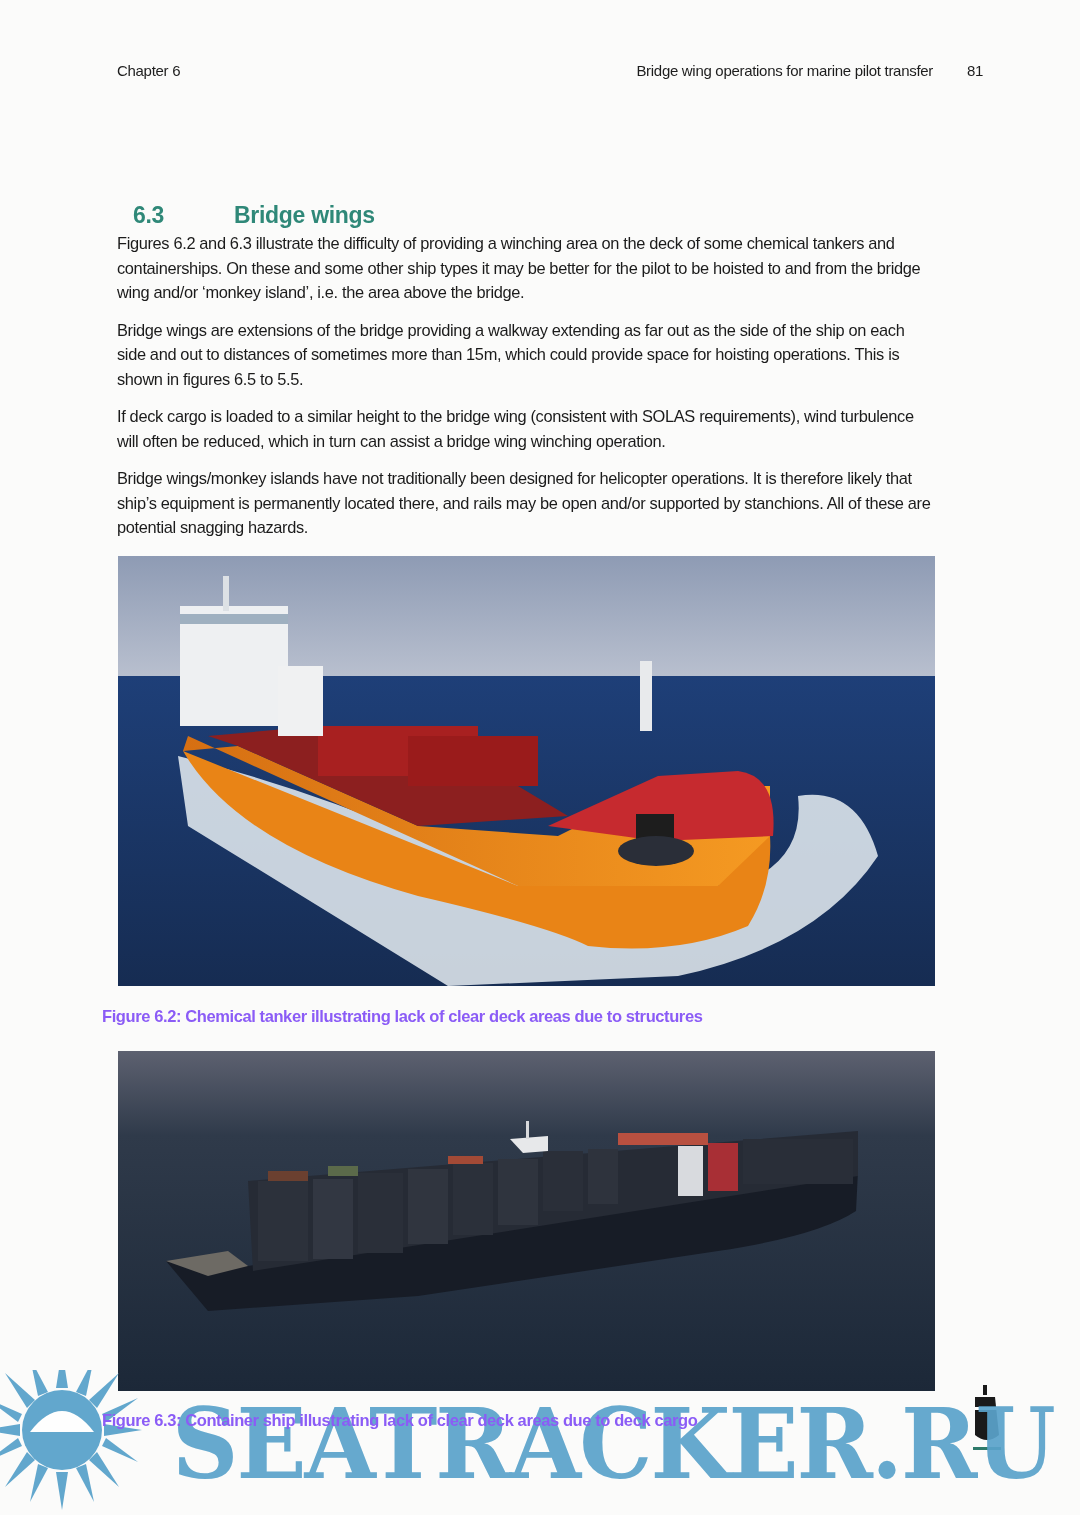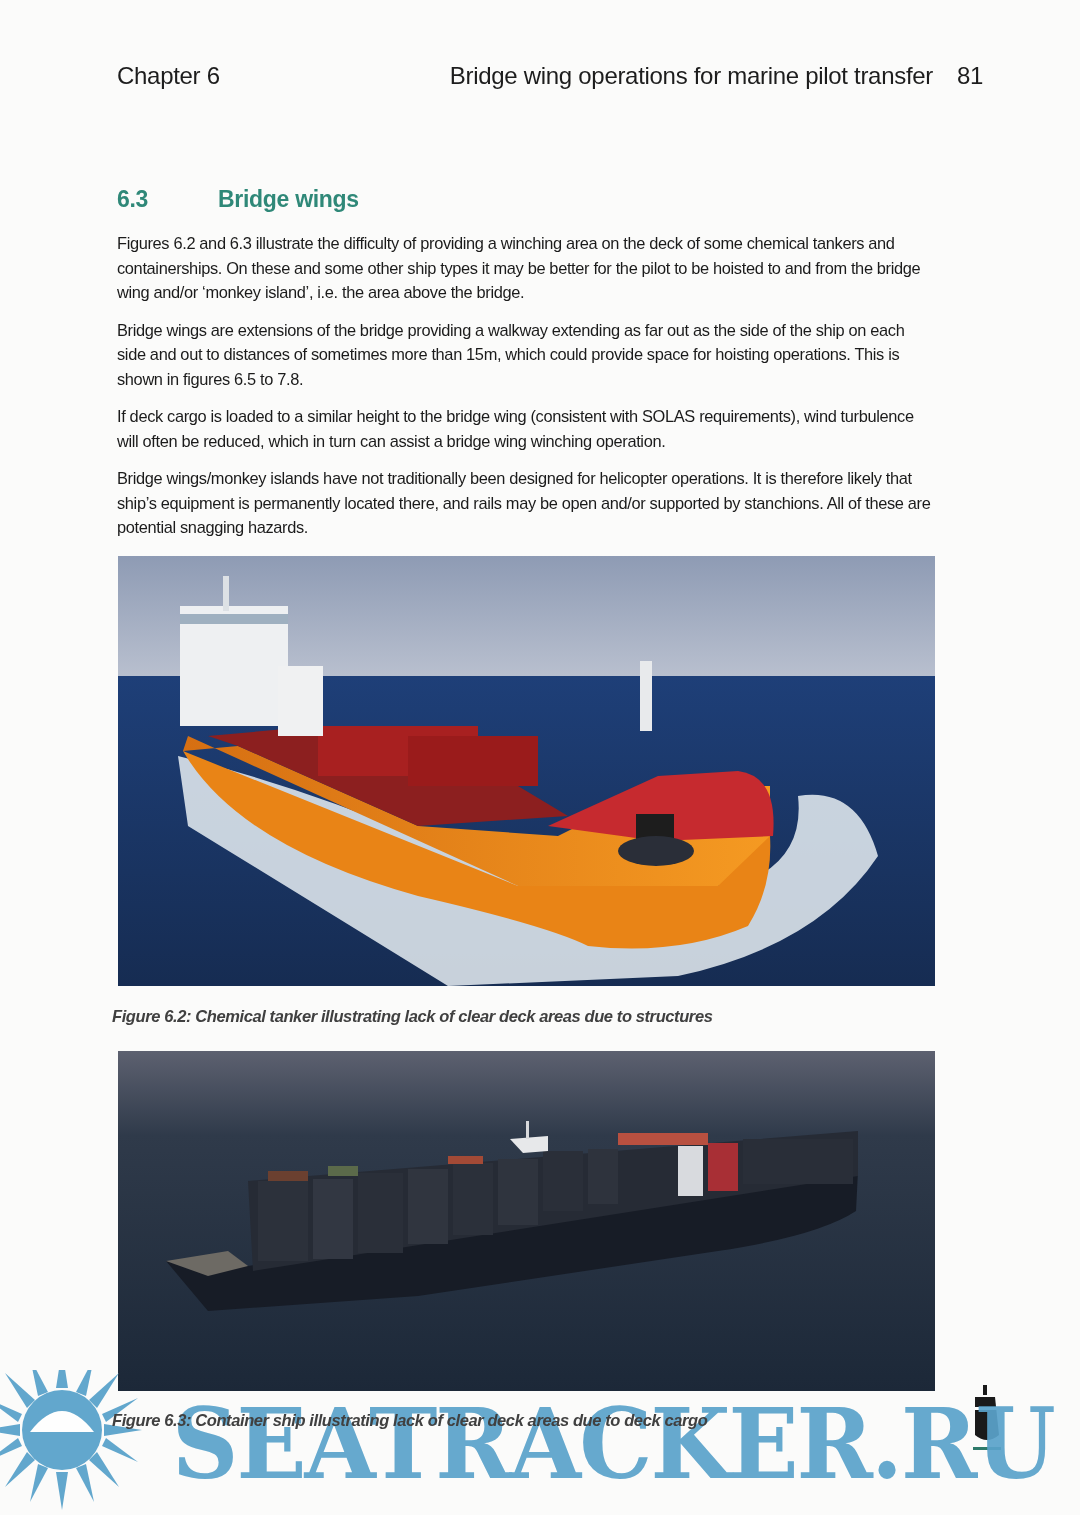--- a/index.html
+++ b/index.html
@@ -4,21 +4,21 @@
 <style>
   html, body { margin: 0; padding: 0; }
   body {
     width: 1080px; height: 1515px; position: relative; overflow: hidden;
     background: #fbfbfa;
     font-family: "Liberation Sans", sans-serif;
     color: #1d1d1d;
   }
   .page-header {
     position: absolute; top: 62px; left: 117px; width: 878px; height: 30px;
-    font-size: 24px; letter-spacing: -0.3px;
+    font-size: 15px; letter-spacing: -0.3px;
   }
   .page-header .chapter { position: absolute; left: 0; top: 0; }
   .page-header .running-title { position: absolute; right: 62px; top: 0; }
   .page-header .page-num { position: absolute; right: 12px; top: 0; }
 
   .section-heading {
     position: absolute; top: 186px; left: 117px;
     font-size: 23px; font-weight: bold; color: #2f8878; letter-spacing: -0.3px;
   }
   .section-heading .num { display: inline-block; width: 101px; }
@@ -30,22 +30,22 @@
   .body-text p { margin: 0 0 13px 0; }
 
   .figure {
     position: absolute; left: 118px; width: 817px; overflow: hidden;
   }
   .figure svg { display: block; }
   .fig1 { top: 556px; height: 430px; }
   .fig2 { top: 1051px; height: 340px; }
 
   .caption {
-    position: absolute; left: 112px;
-    font-size: 16.5px; font-weight: bold; font-style: italic; color: #404040;
+    position: absolute; left: 102px;
+    font-size: 16.5px; font-weight: bold; color: #8b5cf6;
     letter-spacing: -0.4px;
   }
   .cap1 { top: 1007px; }
   .cap2 { top: 1411px; z-index: 3; }
 
   .watermark { position: absolute; left: 0; top: 1370px; width: 1080px; height: 145px; z-index: 2; pointer-events: none; }
   .wm-text {
     position: absolute; left: 172px; top: 1388px; z-index: 2;
     font-family: "DejaVu Serif", serif; font-weight: bold; font-size: 92px;
     color: #5aa3cb; letter-spacing: -2px; opacity: 0.92;
@@ -54,27 +54,27 @@
 </style>
 </head>
 <body>
 
 <header class="page-header">
   <span class="chapter">Chapter 6</span>
   <span class="running-title">Bridge wing operations for marine pilot transfer</span>
   <span class="page-num">81</span>
 </header>
 
-<h2 class="section-heading" style="margin:0">
+<h2 class="section-heading" style="margin:16px">
   <span class="num">6.3</span><span>Bridge wings</span>
 </h2>
 
 <div class="body-text" style="top:231px;">
   <p>Figures 6.2 and 6.3 illustrate the difficulty of providing a winching area on the deck of some chemical tankers and containerships. On these and some other ship types it may be better for the pilot to be hoisted to and from the bridge wing and/or ‘monkey island’,  i.e. the area above the bridge.</p>
-  <p>Bridge wings are extensions of the bridge providing a walkway extending as far out as the side of the ship on each side and out to distances of sometimes more than 15m, which could provide space for hoisting operations. This is shown in figures 6.5 to 7.8.</p>
+  <p>Bridge wings are extensions of the bridge providing a walkway extending as far out as the side of the ship on each side and out to distances of sometimes more than 15m, which could provide space for hoisting operations. This is shown in figures 6.5 to 5.5.</p>
   <p>If deck cargo is loaded to a similar height to the bridge wing (consistent with SOLAS requirements), wind turbulence will often be reduced, which in turn can assist a bridge wing winching operation.</p>
   <p>Bridge wings/monkey islands have not traditionally been designed for helicopter operations. It is therefore likely that ship’s equipment is permanently located there, and rails may be open and/or supported by stanchions. All of these are potential snagging hazards.</p>
 </div>
 
 <div class="figure fig1">
   <svg width="817" height="430" viewBox="0 0 817 430">
     <defs>
       <linearGradient id="sky1" x1="0" y1="0" x2="0" y2="1">
         <stop offset="0" stop-color="#8e9bb4"></stop>
           <stop offset="1" stop-color="#b9c0cf"></stop>

